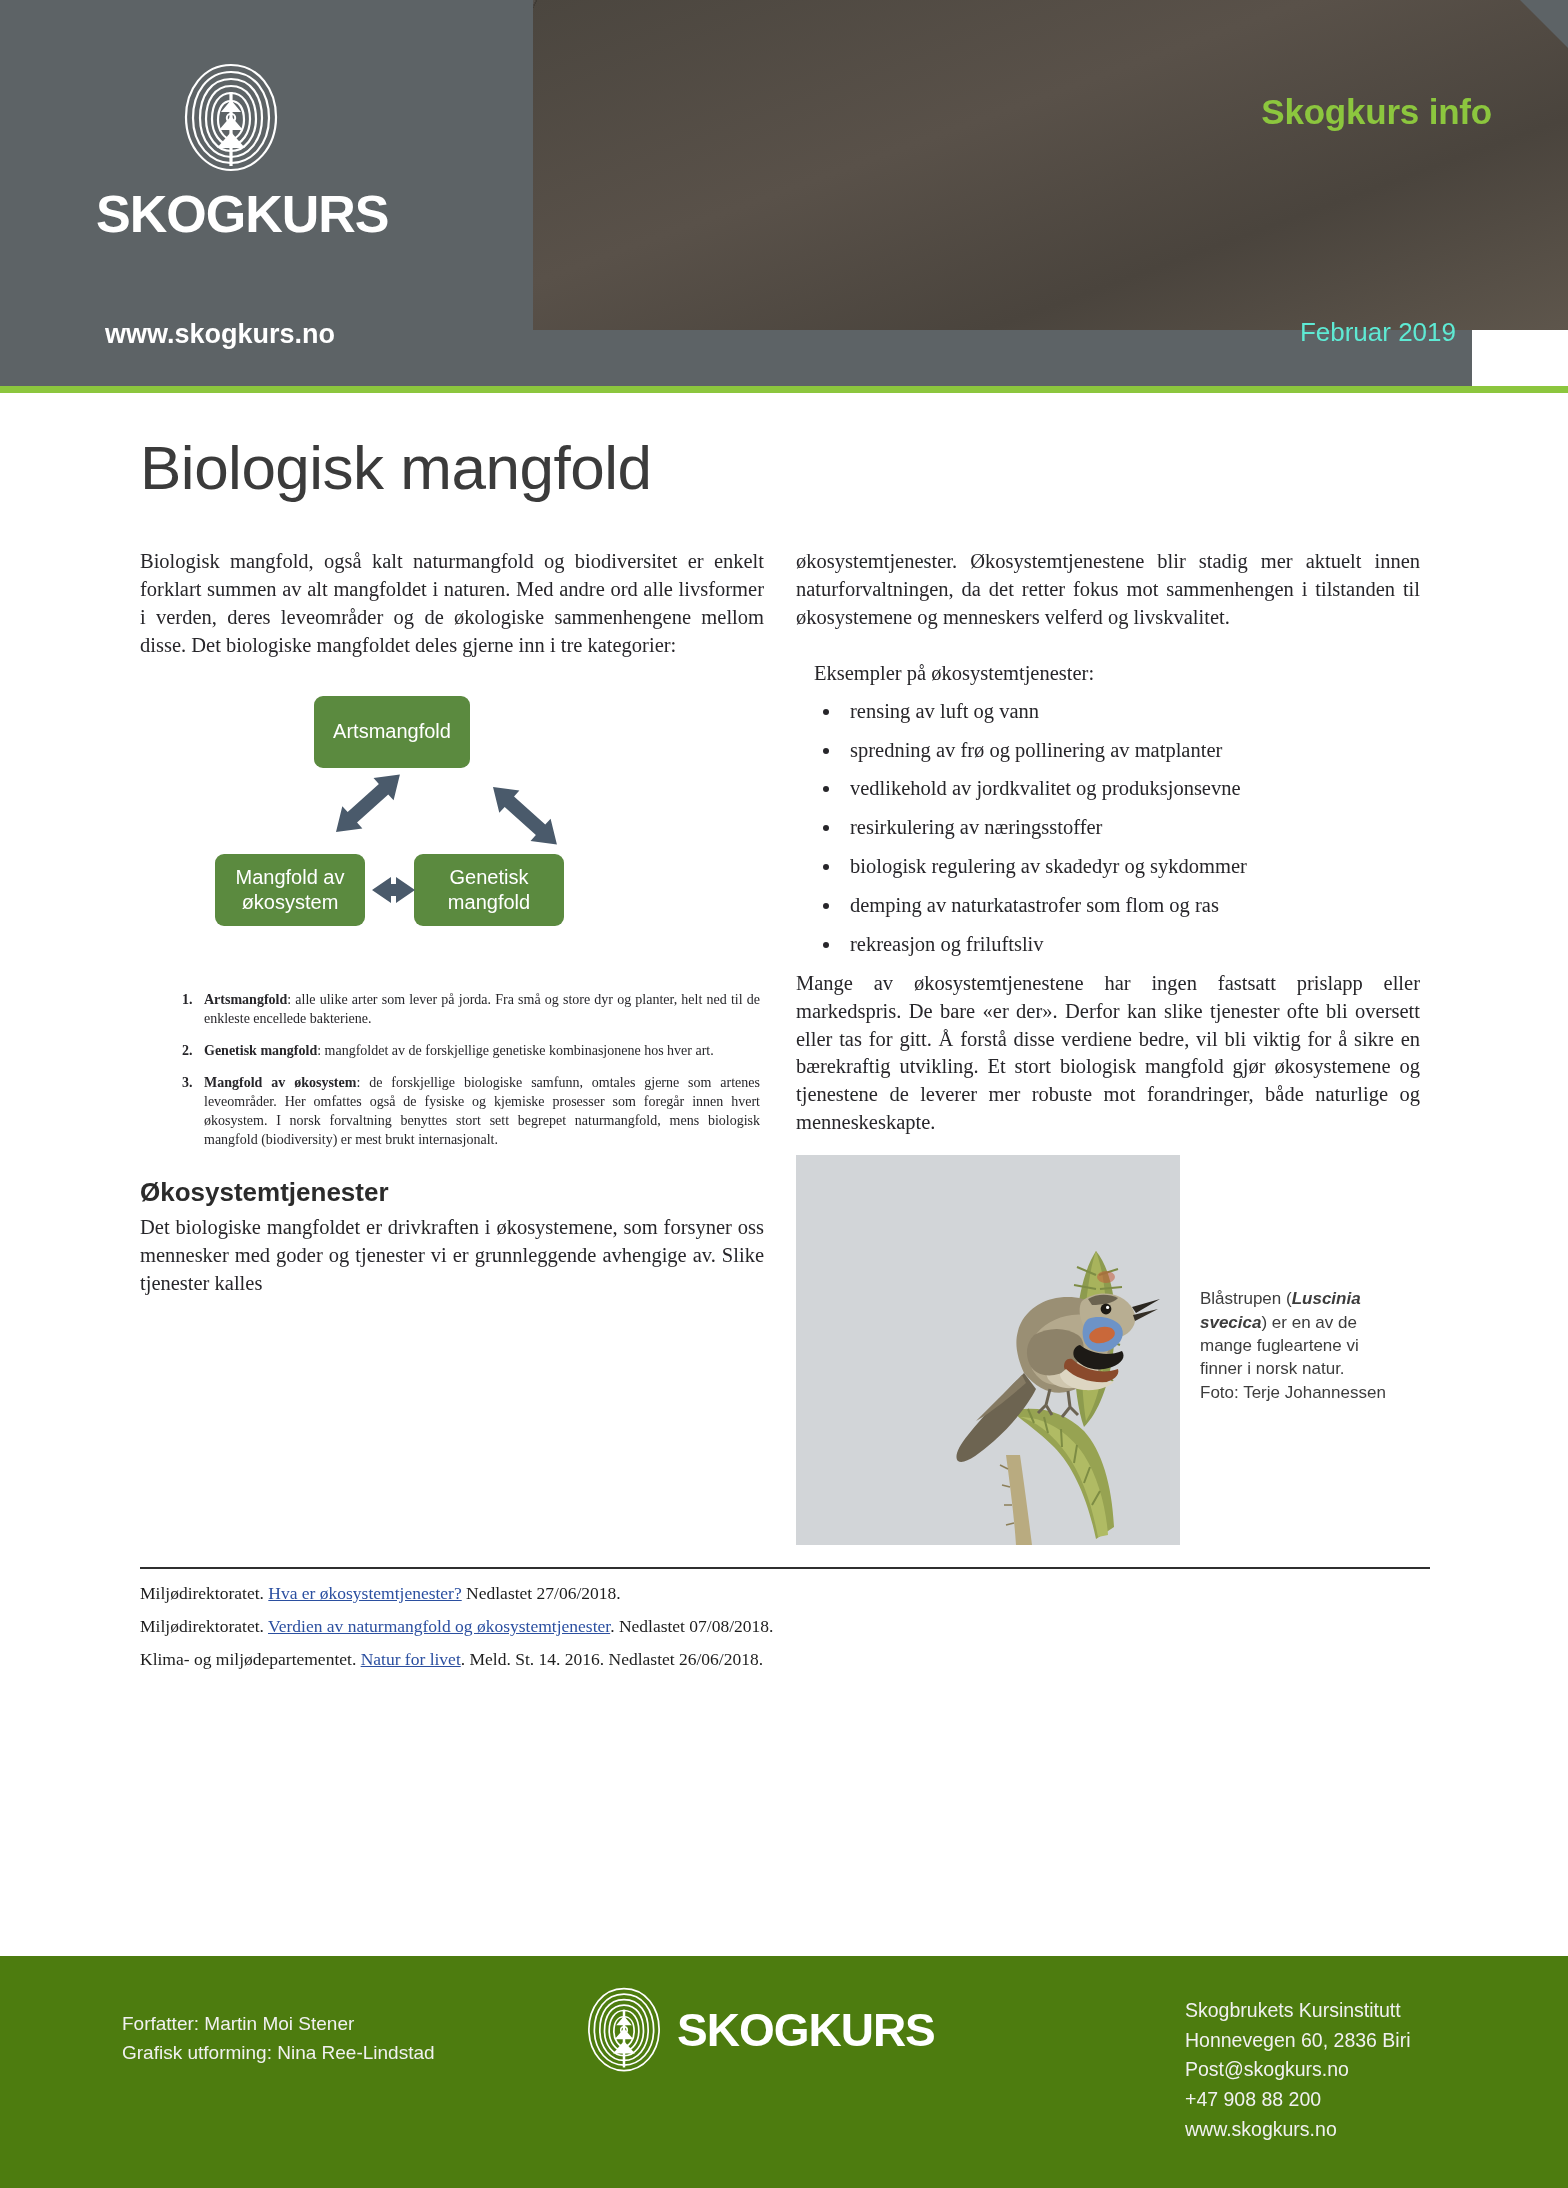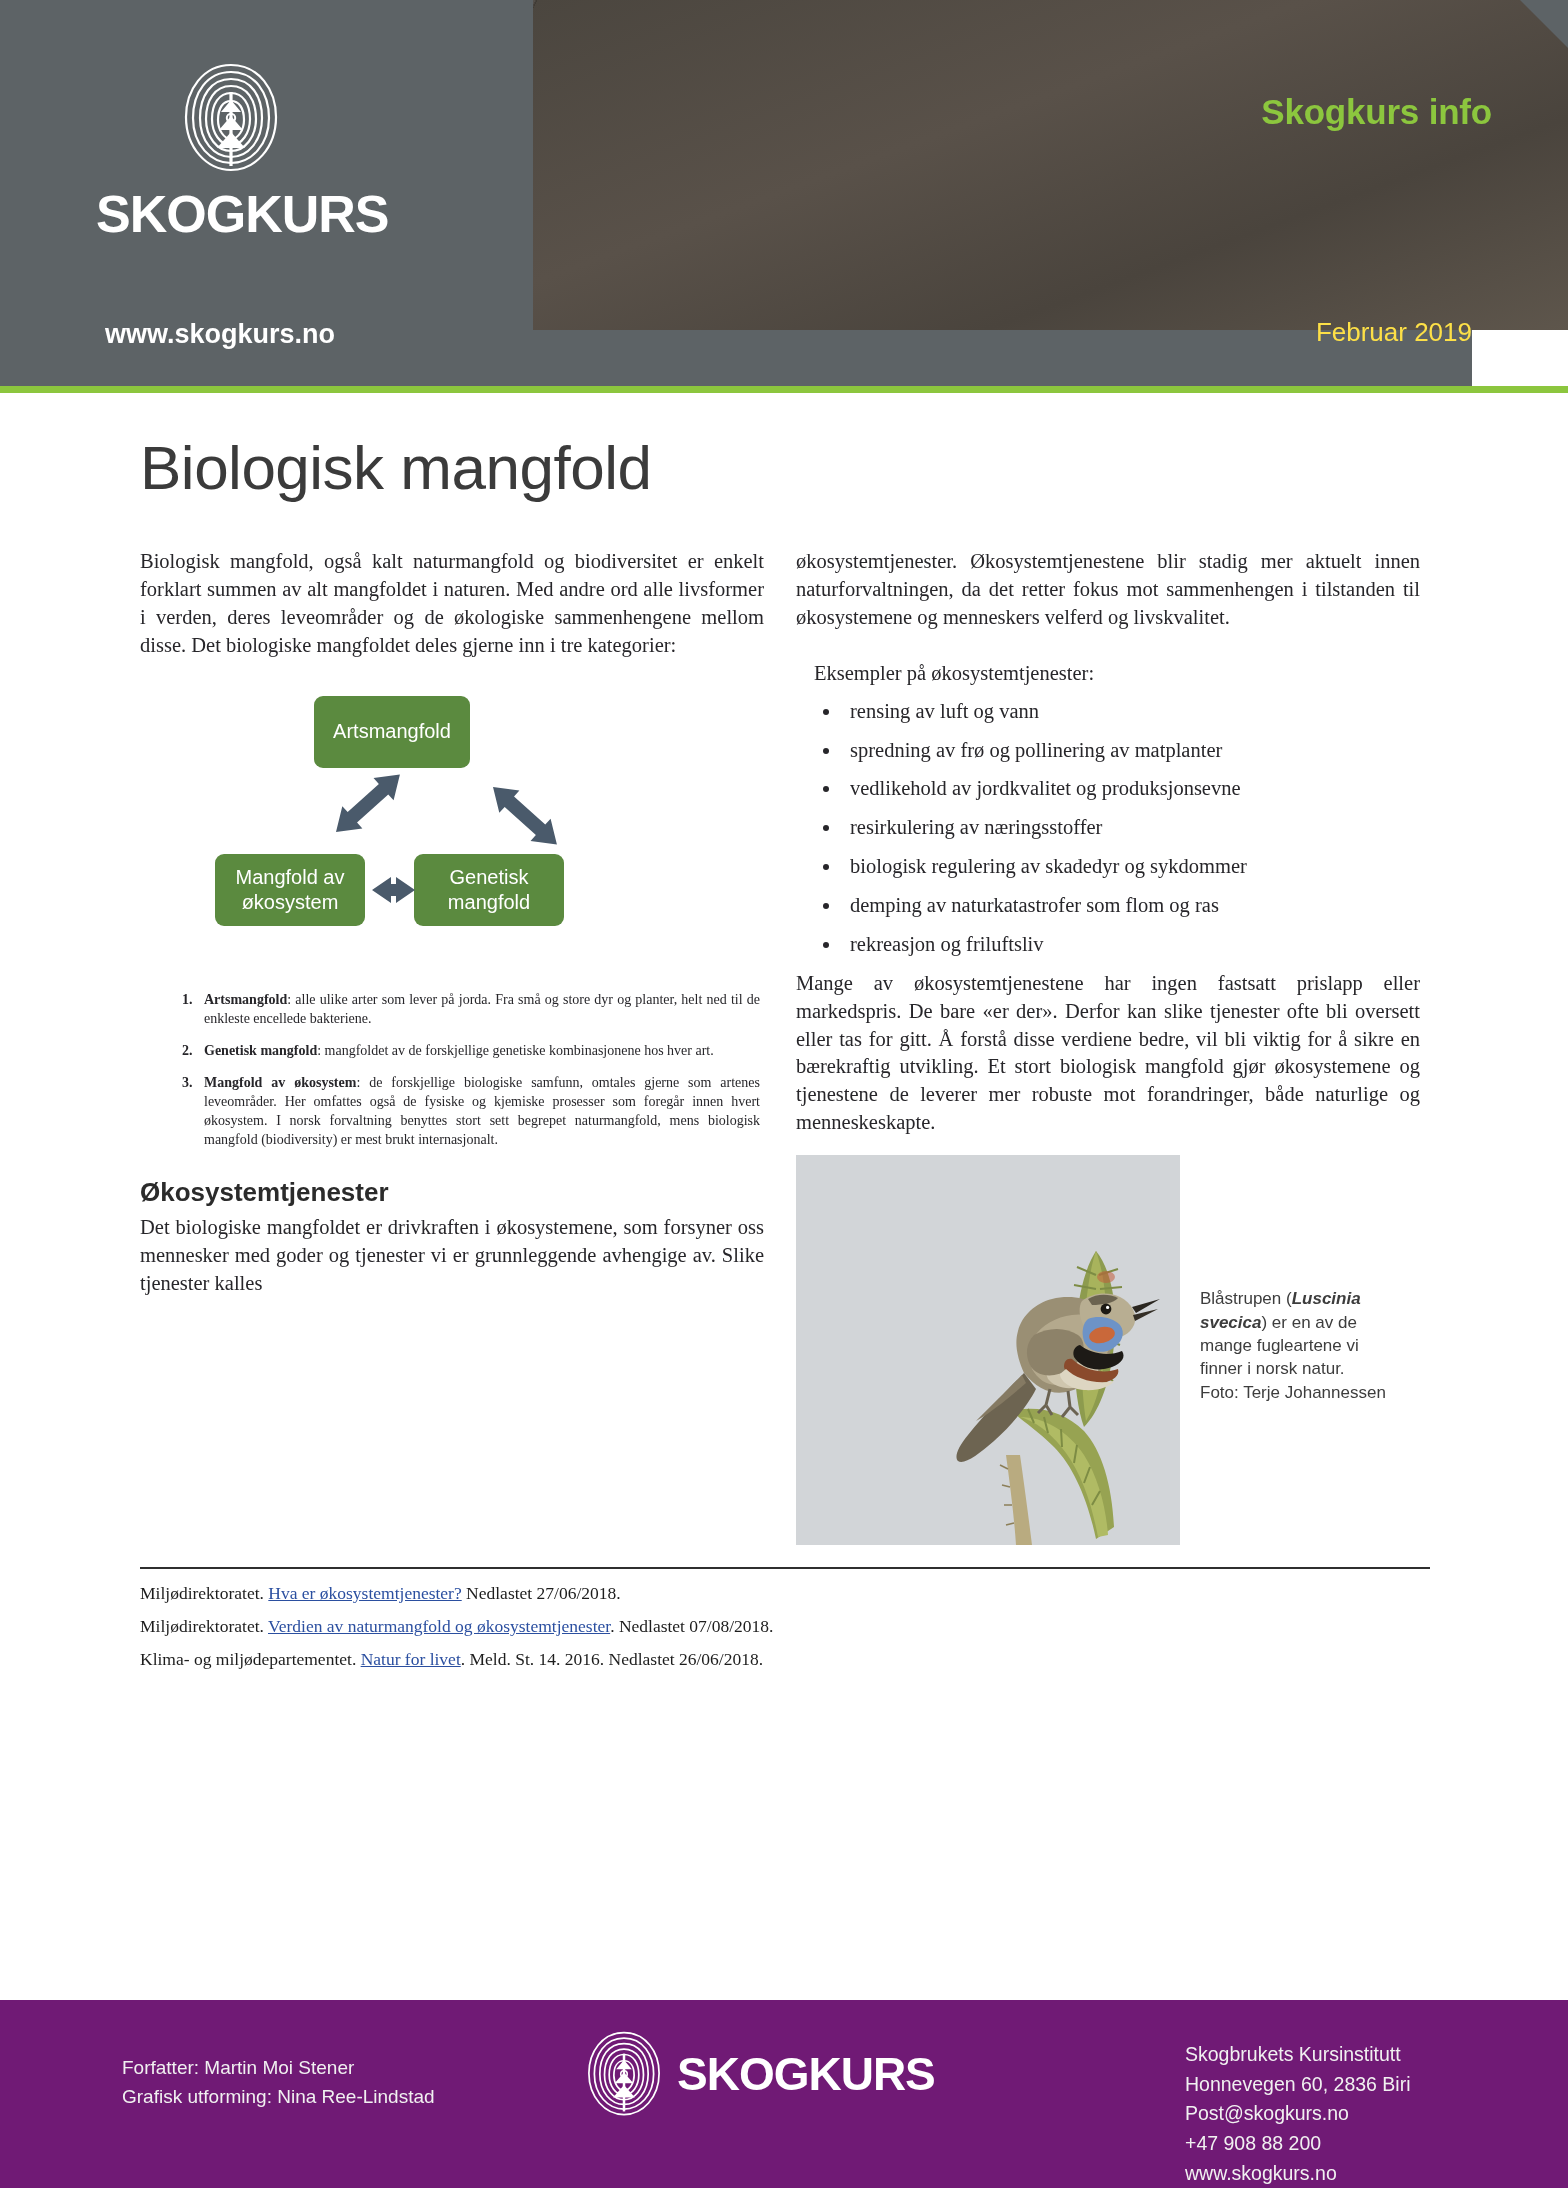--- a/index.html
+++ b/index.html
@@ -75,23 +75,23 @@
   .header-url {
     position: absolute;
     left: 105px;
     bottom: 40px;
     color: #ffffff;
     font-size: 27px;
     font-weight: bold;
   }
   .header-date {
     position: absolute;
-    right: 96px;
+    right: 112px;
     bottom: 42px;
-    color: #fde047;
+    color: #5eead4;
     font-size: 26px;
   }
   .header-corner {
     position: absolute;
     right: 0;
     bottom: 0;
     width: 96px;
     height: 60px;
     background: #ffffff;
   }
@@ -246,22 +246,22 @@
     color: #2b4fa0;
     text-decoration: underline;
   }
 
   
   .footer {
     position: absolute;
     left: 0;
     bottom: 0;
     width: 1568px;
-    height: 188px;
-    background: #701a75;
+    height: 232px;
+    background: #4d7c0f;
     color: #ffffff;
   }
   .footer-left {
     position: absolute;
     left: 122px;
     top: 54px;
     font-size: 19px;
     line-height: 1.5;
     color: #f1f1f1;
   }

